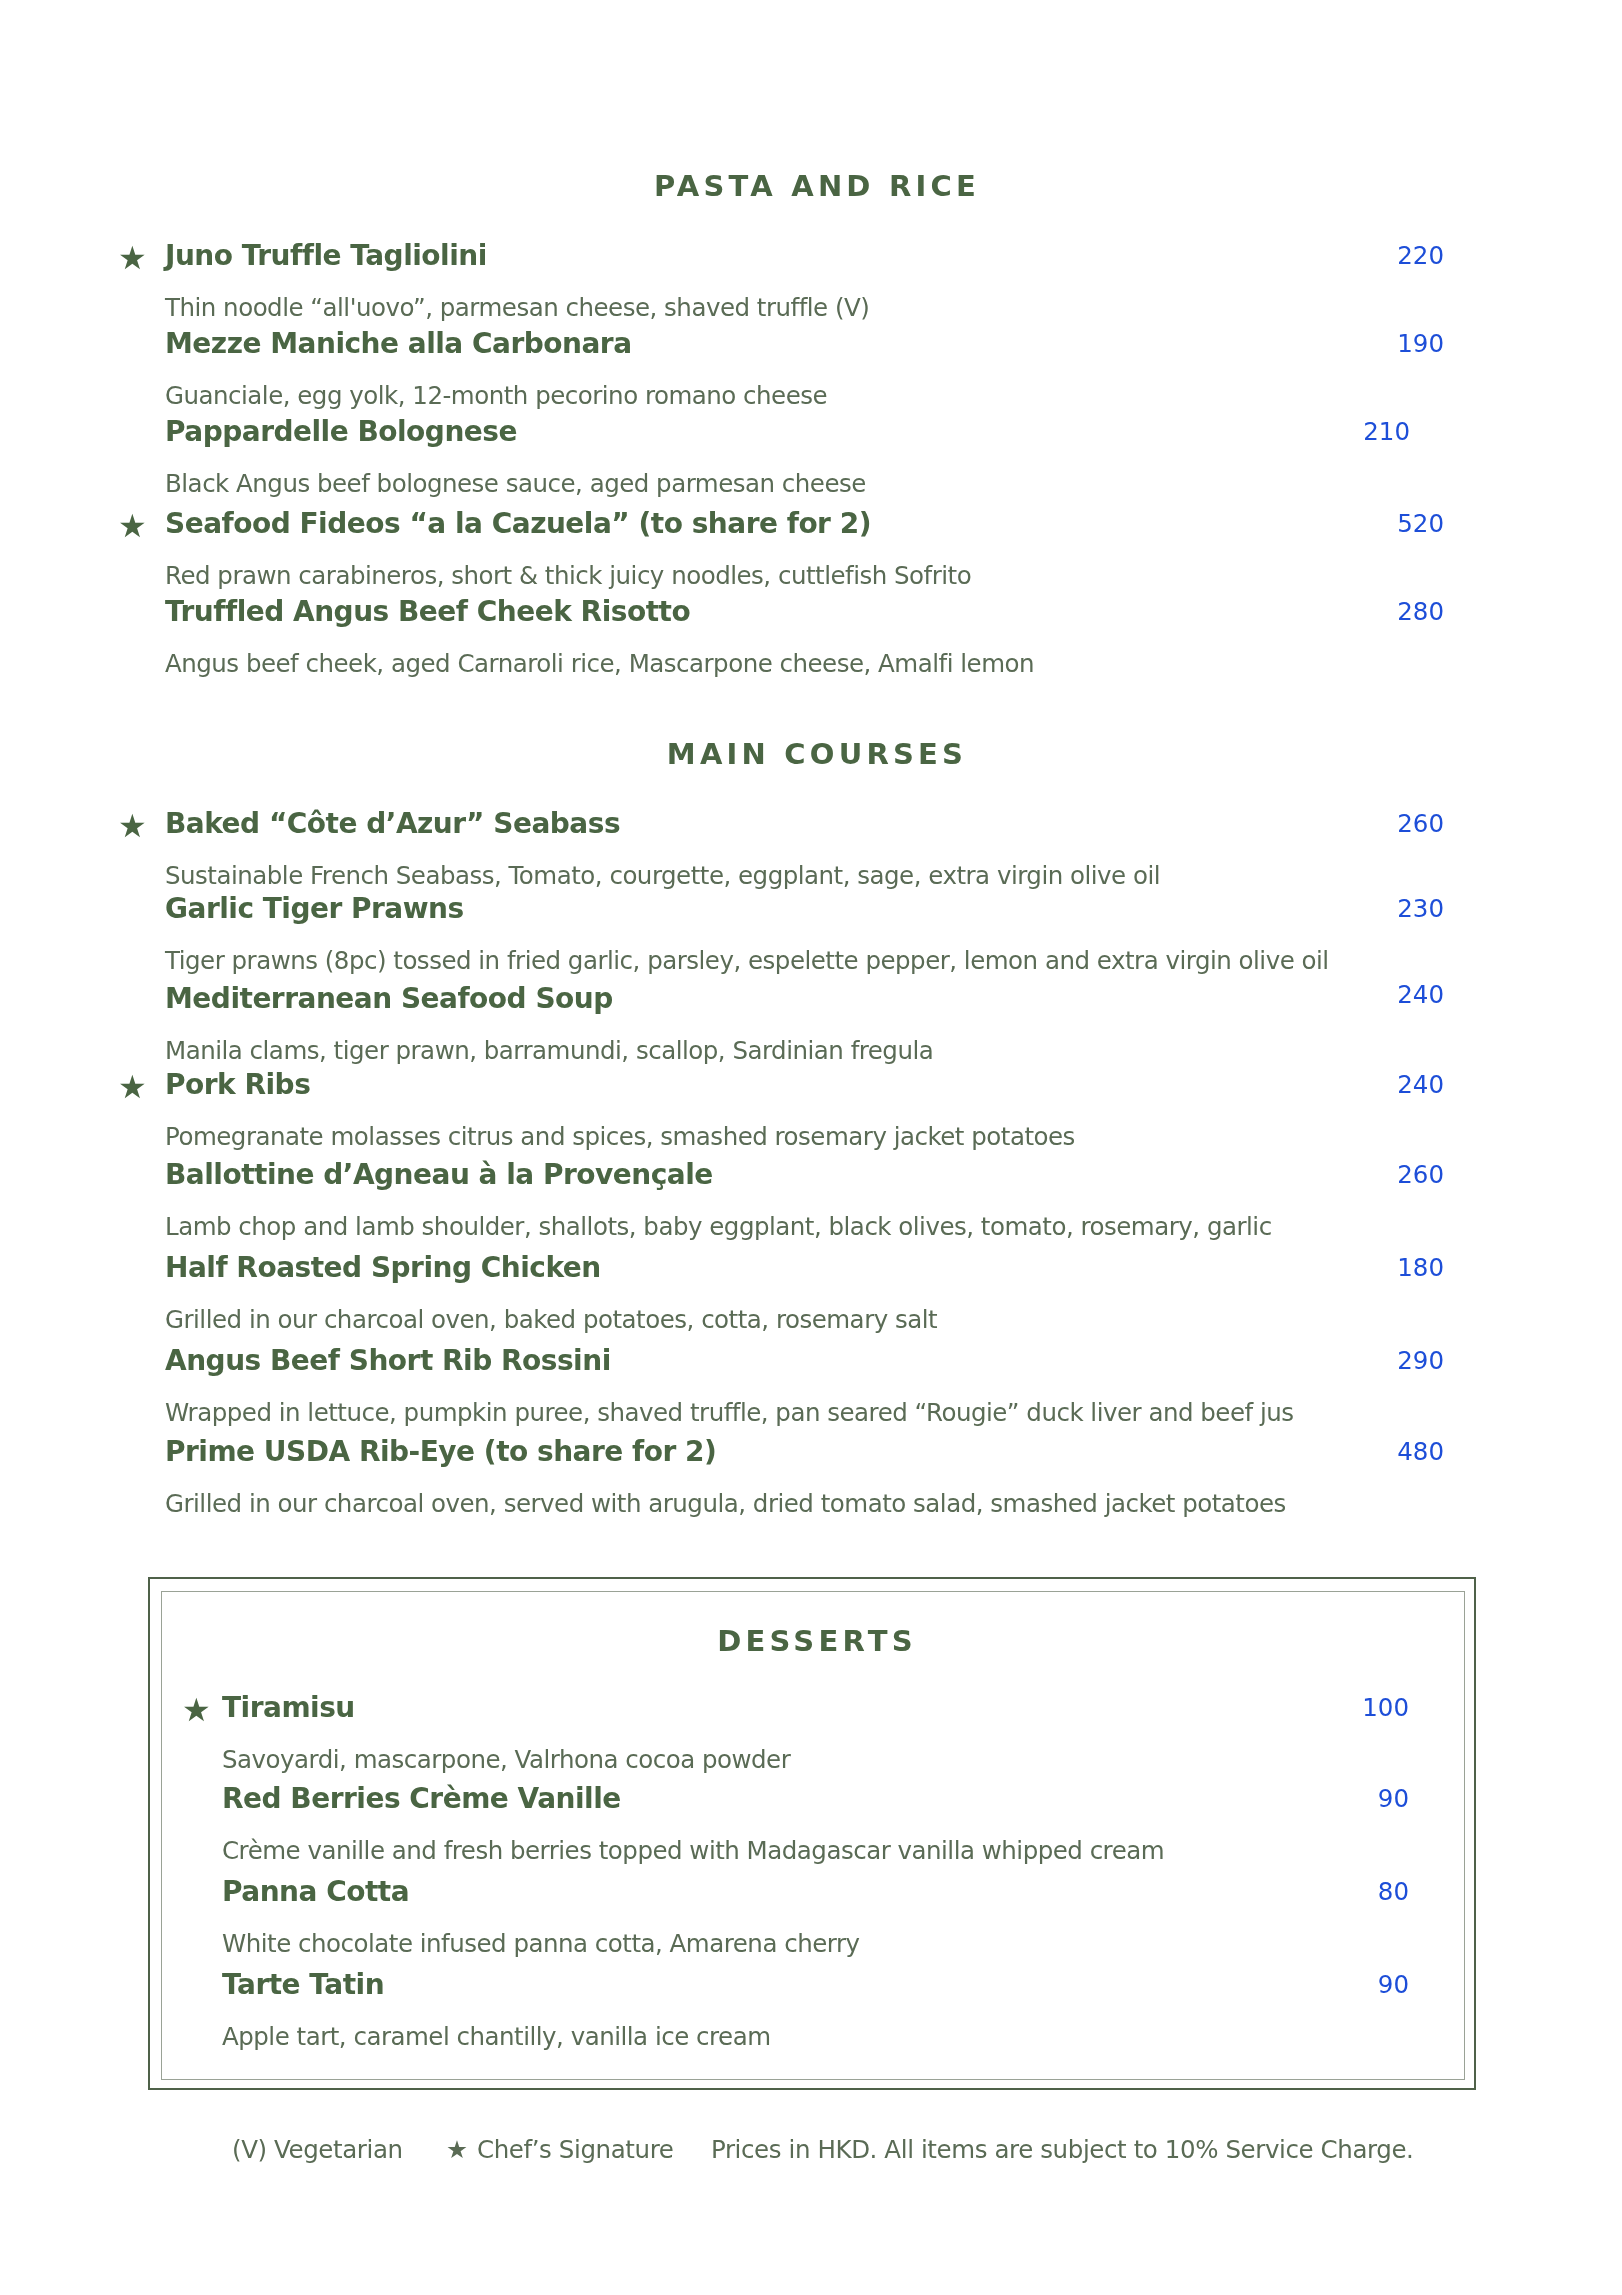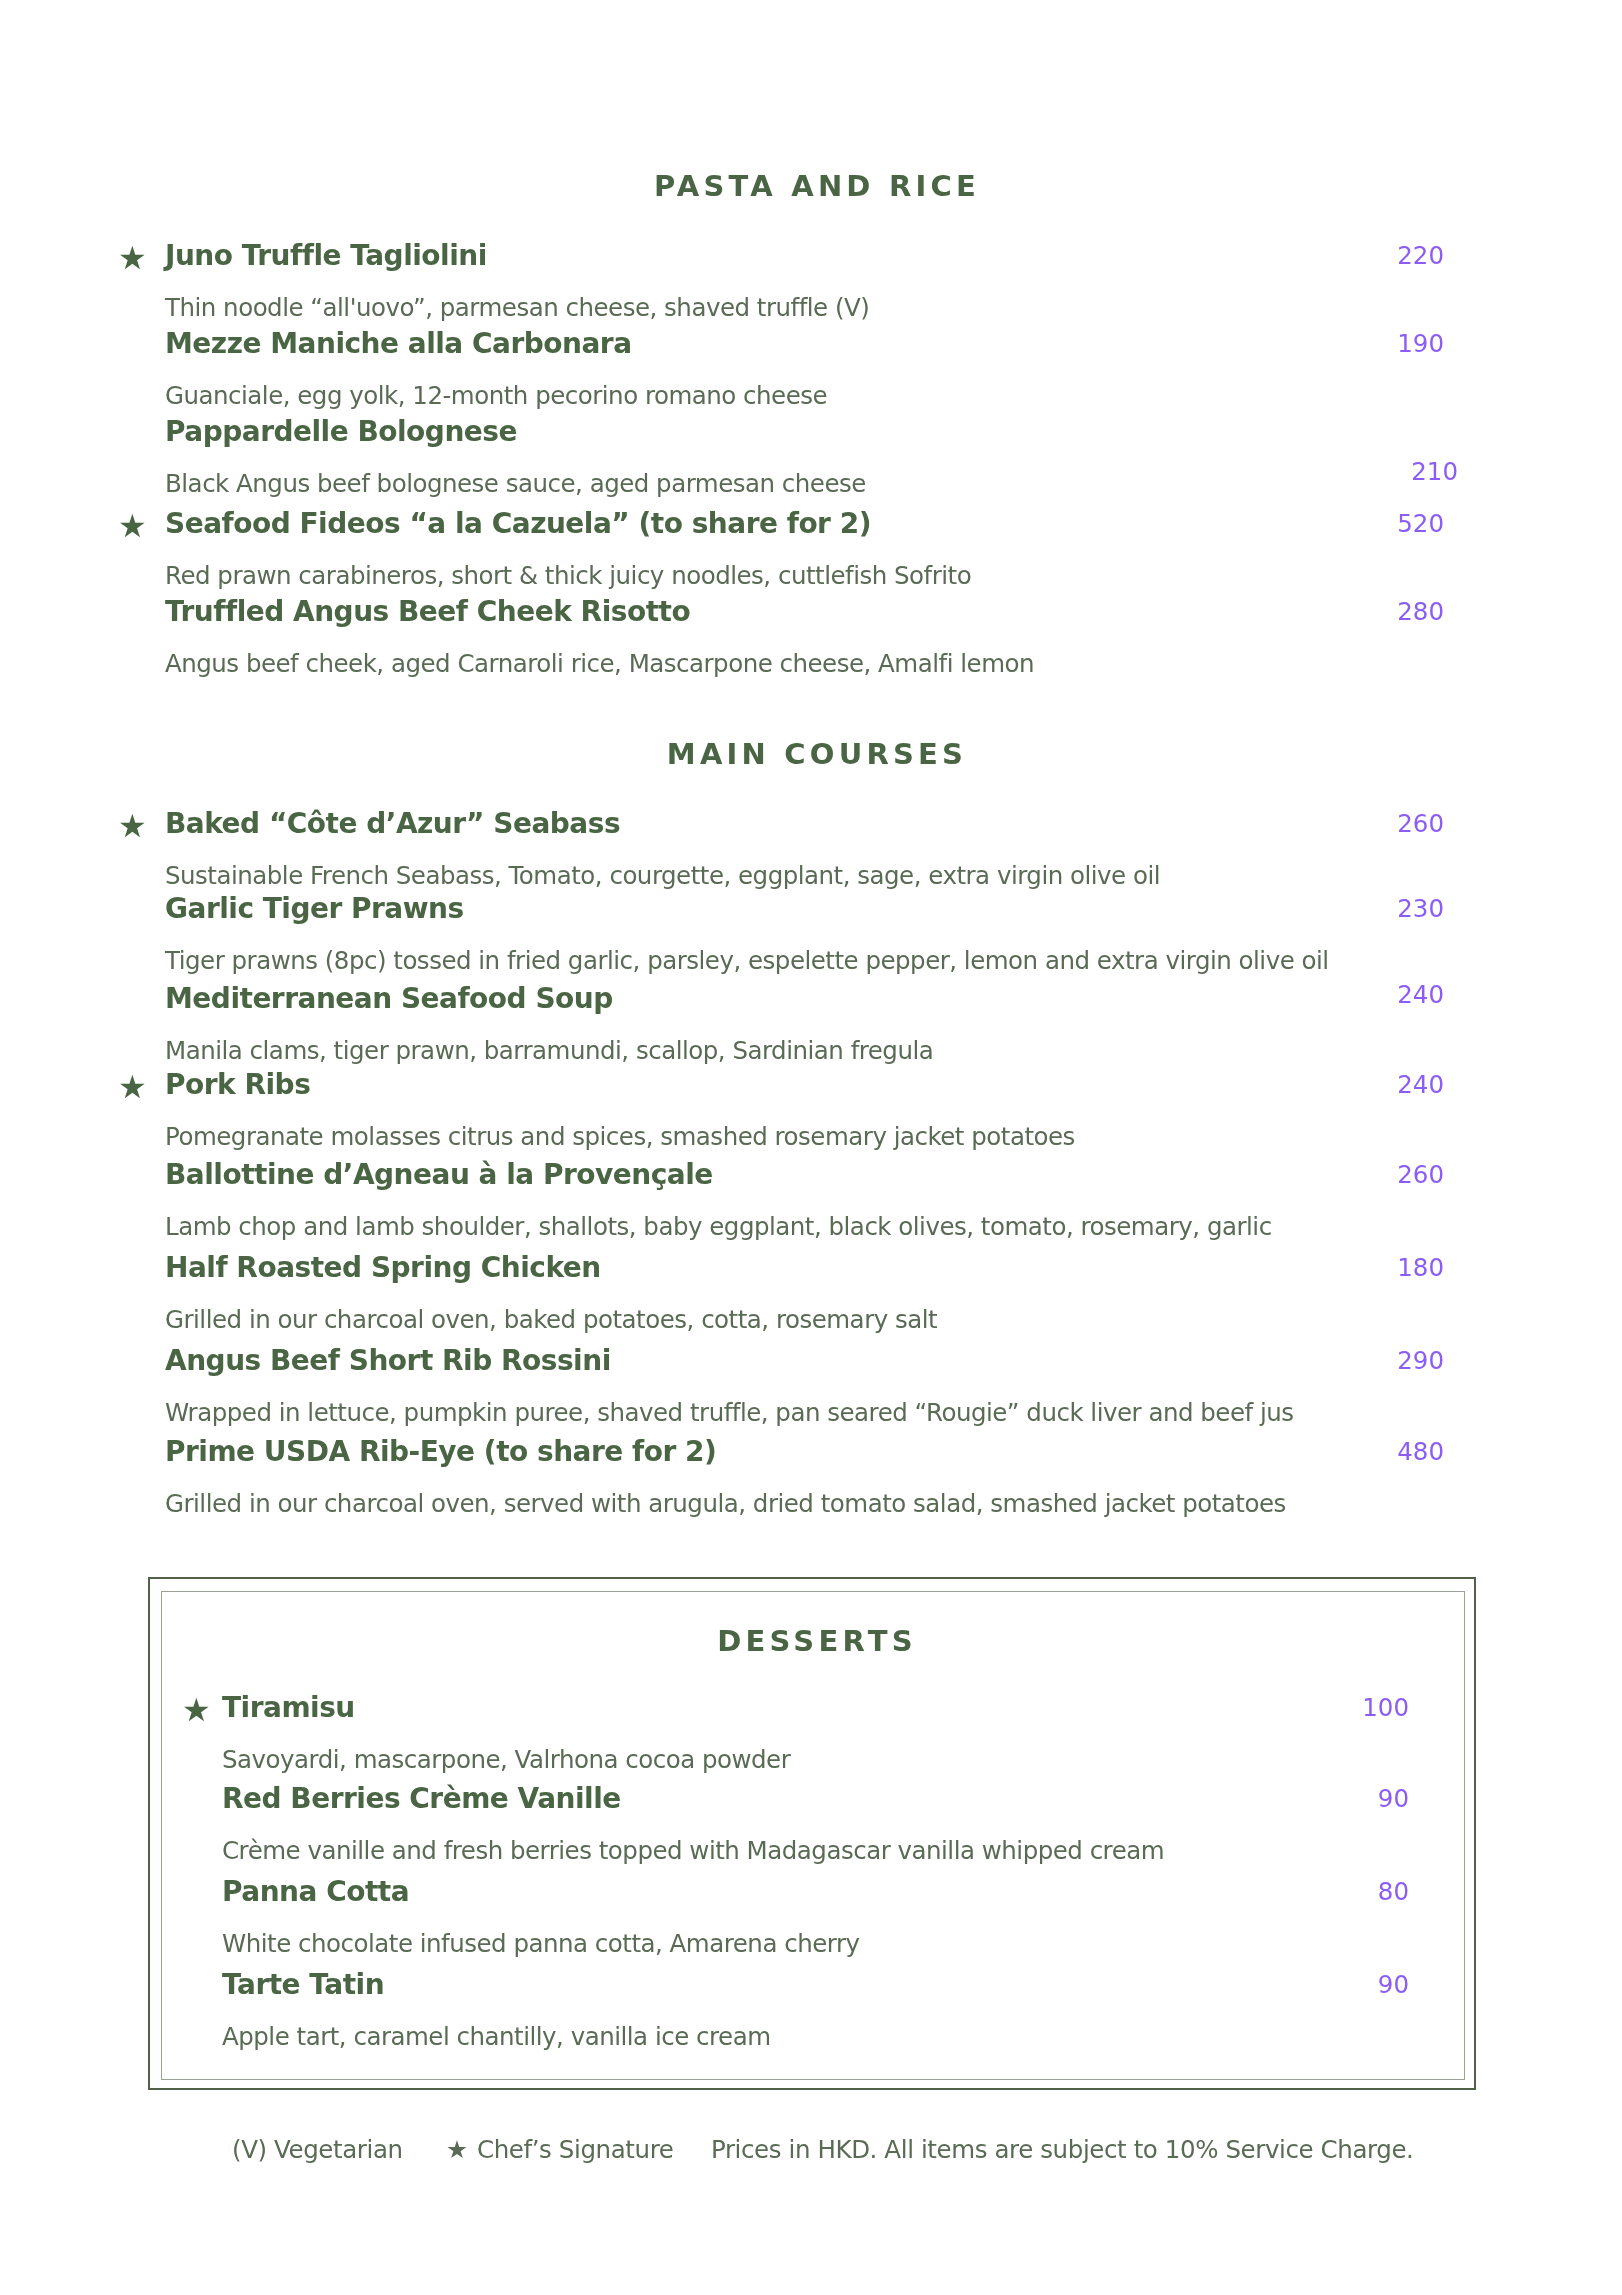--- a/index.html
+++ b/index.html
@@ -6,21 +6,21 @@
   body { width: 1622px; height: 2295px; position: relative; overflow: hidden;
          font-family: "DejaVu Sans", "Liberation Sans", sans-serif; color: #4d6647; }
   .section-title { position: absolute; left: 0; width: 1634px; text-align: center;
          font-weight: bold; font-size: 29px; letter-spacing: 4.2px; color: #4a6543; }
   .item { position: absolute; left: 0; width: 1622px; }
   .star { position: absolute; font-size: 32px; line-height: 1; color: #4a6543; }
   .name { position: absolute; font-size: 28px; font-weight: bold; color: #4a6543;
           white-space: nowrap; letter-spacing: -0.5px; }
   .desc { position: absolute; font-size: 24.5px; color: #5a6b55; white-space: nowrap;
           letter-spacing: -0.5px; font-weight: normal; margin-top: 12px; }
-  .price { position: absolute; font-size: 24.5px; color: #8b5cf6; text-align: right;
+  .price { position: absolute; font-size: 24.5px; color: #1d4ed8; text-align: right;
            width: 101px; }
   .box-outer { position: absolute; left: 148px; top: 1577px; width: 1324px; height: 509px;
                border: 2.5px solid #4f6149; }
   .box-inner { position: absolute; left: 161px; top: 1591px; width: 1302px; height: 487px;
                border: 1.3px solid #9aa296; }
   .footer { position: absolute; top: 2135px; left: 0; width: 1622px; font-size: 24.5px;
             color: #5a6b55; white-space: nowrap; letter-spacing: -0.4px; }
   .footer span { position: absolute; }
 </style>
 </head>
@@ -34,21 +34,21 @@
   <span class="price" style="left:1343px;top:1.7px;">220</span>
   <span class="desc" style="left:165px;top:42px;">Thin noodle “all'uovo”, parmesan cheese, shaved truffle (V)</span>
 </div>
 <div class="item" style="top:327px;">
   <span class="name" style="left:165px;top:0;">Mezze Maniche alla Carbonara</span>
   <span class="price" style="left:1343px;top:1.7px;">190</span>
   <span class="desc" style="left:165px;top:42px;">Guanciale, egg yolk, 12-month pecorino romano cheese</span>
 </div>
 <div class="item" style="top:415px;">
   <span class="name" style="left:165px;top:0;">Pappardelle Bolognese</span>
-  <span class="price" style="left:1357px;top:1.7px;margin-top:40px;">210</span>
+  <span class="price" style="left:1309px;top:1.7px;">210</span>
   <span class="desc" style="left:165px;top:42px;">Black Angus beef bolognese sauce, aged parmesan cheese</span>
 </div>
 <div class="item" style="top:507px;">
   <span class="star" style="left:118px;top:3.4px;">★</span>
   <span class="name" style="left:165px;top:0;">Seafood Fideos “a la Cazuela” (to share for 2)</span>
   <span class="price" style="left:1343px;top:1.7px;">520</span>
   <span class="desc" style="left:165px;top:42px;">Red prawn carabineros, short &amp; thick juicy noodles, cuttlefish Sofrito</span>
 </div>
 <div class="item" style="top:595px;">
   <span class="name" style="left:165px;top:0;">Truffled Angus Beef Cheek Risotto</span>

